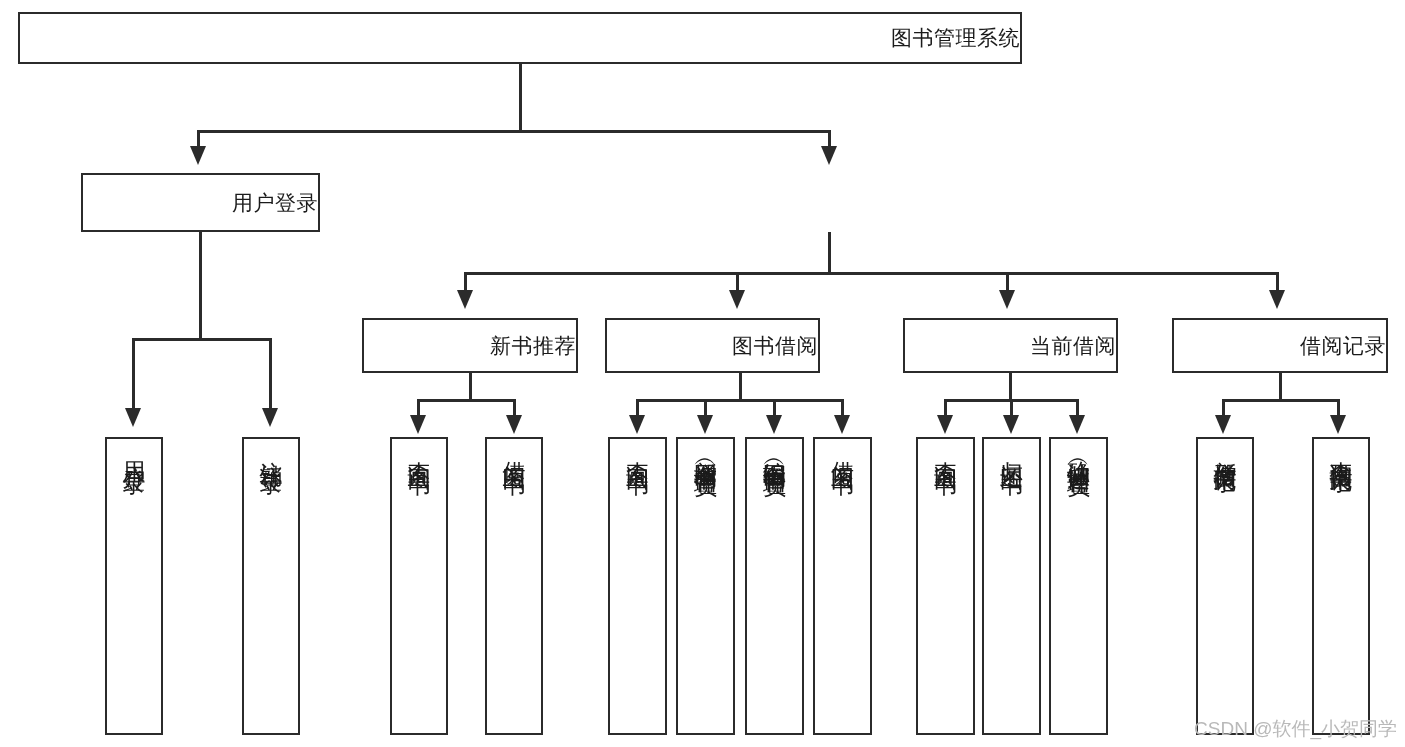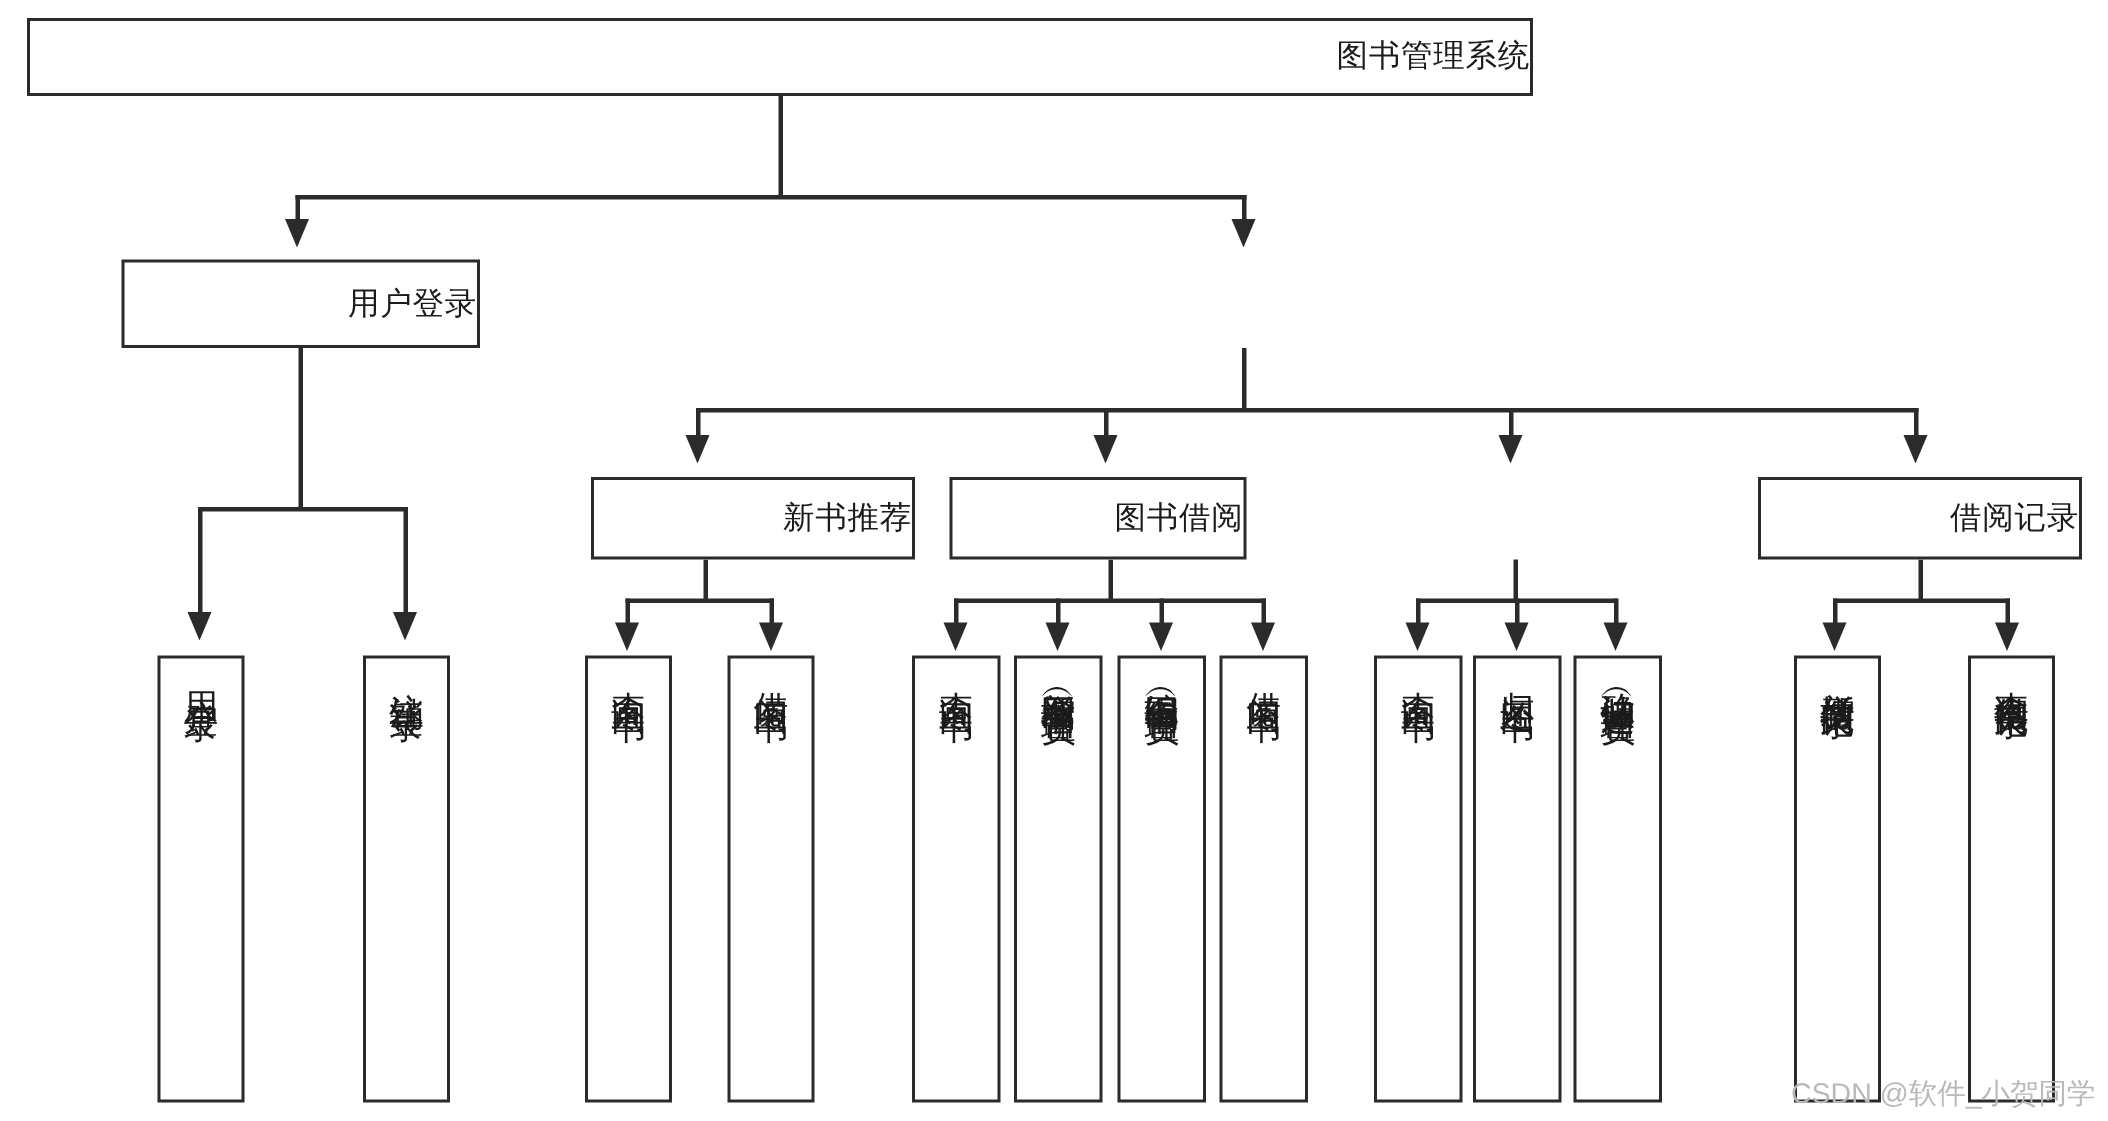--- a/index.html
+++ b/index.html
@@ -113,25 +113,28 @@
   <div class="hline" style="left:464px; top:272px; width:815px; height:3px;"></div>
   <div class="vline" style="left:464px; top:272px; width:3px; height:20px;"></div>
   <div class="arrow" style="left:457px; top:290px;"></div>
   <div class="vline" style="left:736px; top:272px; width:3px; height:20px;"></div>
   <div class="arrow" style="left:729px; top:290px;"></div>
   <div class="vline" style="left:1006px; top:272px; width:3px; height:20px;"></div>
   <div class="arrow" style="left:999px; top:290px;"></div>
   <div class="vline" style="left:1276px; top:272px; width:3px; height:20px;"></div>
   <div class="arrow" style="left:1269px; top:290px;"></div>
 
-  <div class="node h" style="left:362px; top:318px; width:216px; height:55px;margin-left:32px;">
+  <div class="node h" style="left:362px; top:318px; width:216px; height:55px;">
     <span>新书推荐</span>
   </div>
-  <div class="node h" style="left:633px; top:318px; width:198px; height:55px;">
+  <div class="node h" style="left:605px; top:318px; width:215px; height:55px;">
     <span>图书借阅</span>
+  </div>
+  <div class="node h" style="left:903px; top:318px; width:215px; height:55px;">
+    <span>当前借阅</span>
   </div>
   <div class="node h" style="left:1172px; top:318px; width:216px; height:55px;">
     <span>借阅记录</span>
   </div>
 
   <div class="vline" style="left:469px; top:373px; width:3px; height:28px;"></div>
   <div class="hline" style="left:417px; top:399px; width:99px; height:3px;"></div>
   <div class="vline" style="left:417px; top:399px; width:3px; height:18px;"></div>
   <div class="arrow" style="left:410px; top:415px;"></div>
   <div class="vline" style="left:513px; top:399px; width:3px; height:18px;"></div>

